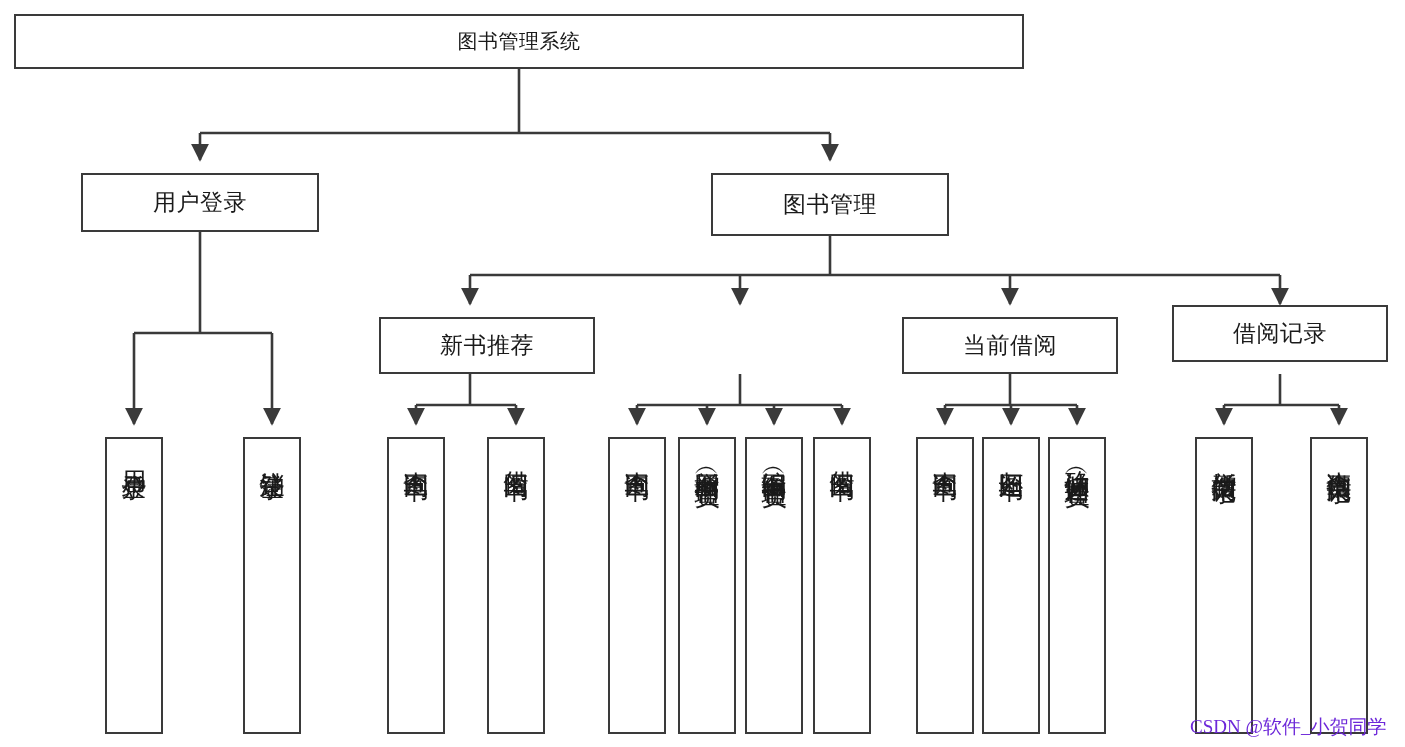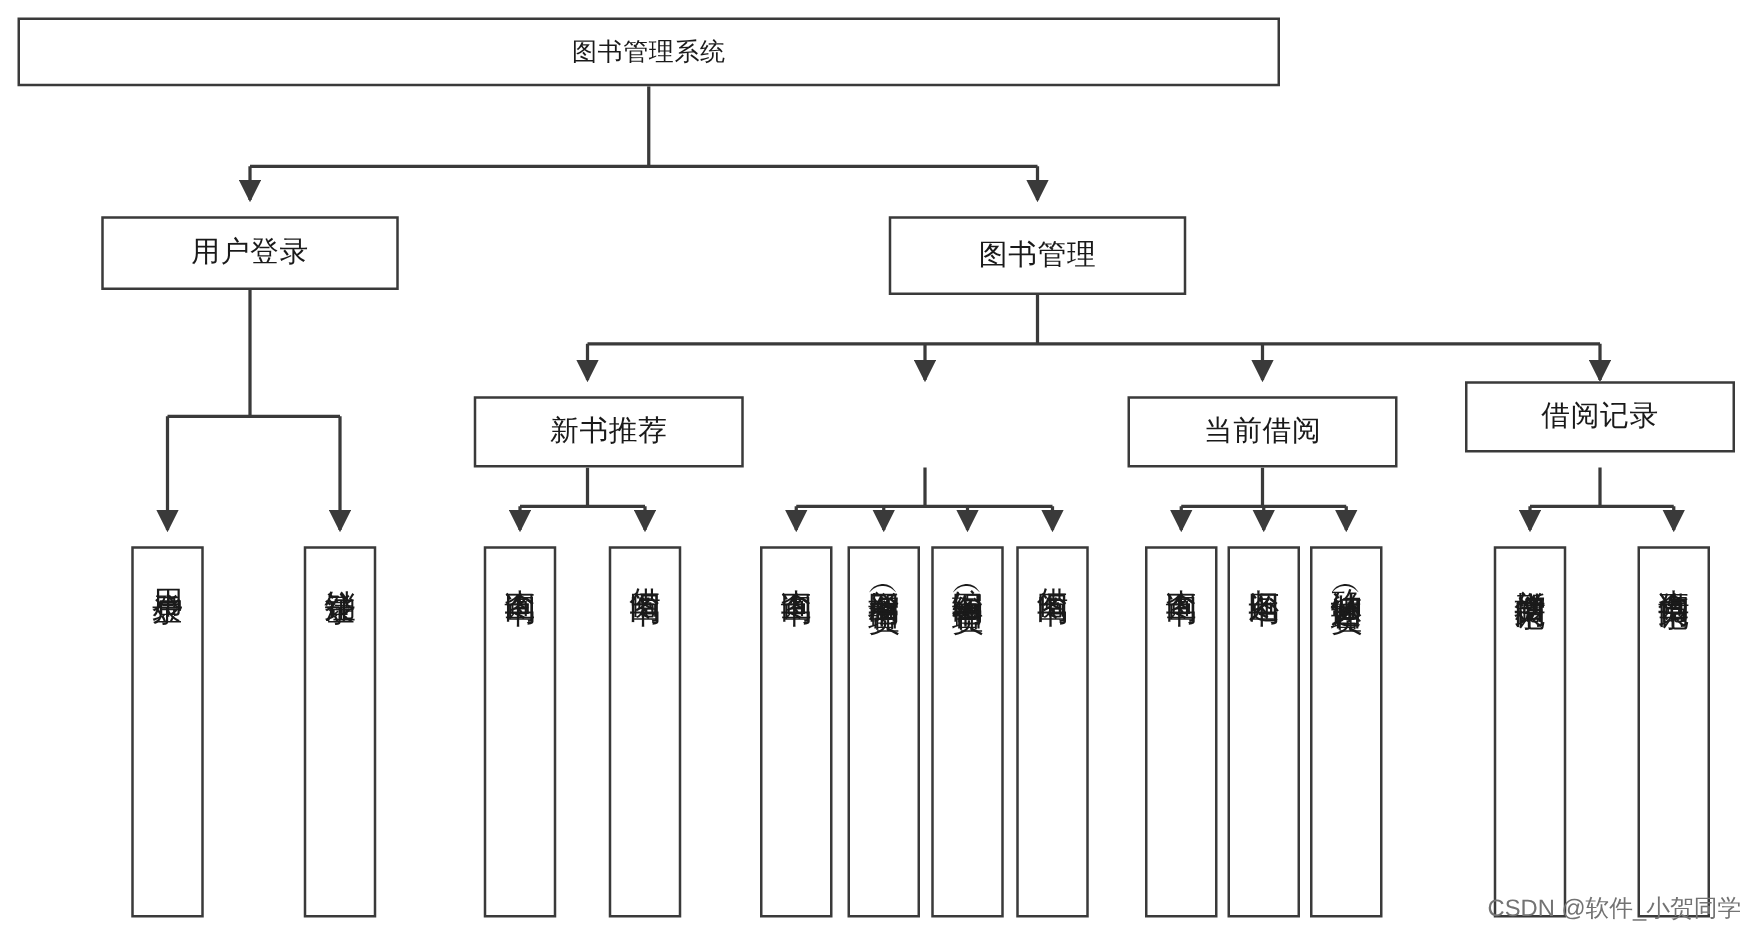--- a/index.html
+++ b/index.html
@@ -59,23 +59,23 @@
     white-space: nowrap;
   }
   #root-node .node-label {
     font-size: 20px;
   }
   #watermark {
     position: absolute;
     left: 1190px;
     top: 714px;
     font-size: 19px;
-    color: #737373;
+    color: #6d28d9;
     white-space: nowrap;
-    font-family: Liberation Sans, sans-serif;
+    font-family: Liberation Serif, serif;
   }
 </style>
 </head>
 <body>
 
 <div id="canvas">
 
   <svg id="diagram-svg" viewBox="0 0 1405 747" xmlns="http://www.w3.org/2000/svg">
     <defs>
       <marker id="arrow" viewBox="0 0 10 10" refX="9" refY="5" markerWidth="7" markerHeight="7" orient="auto-start-reverse">

